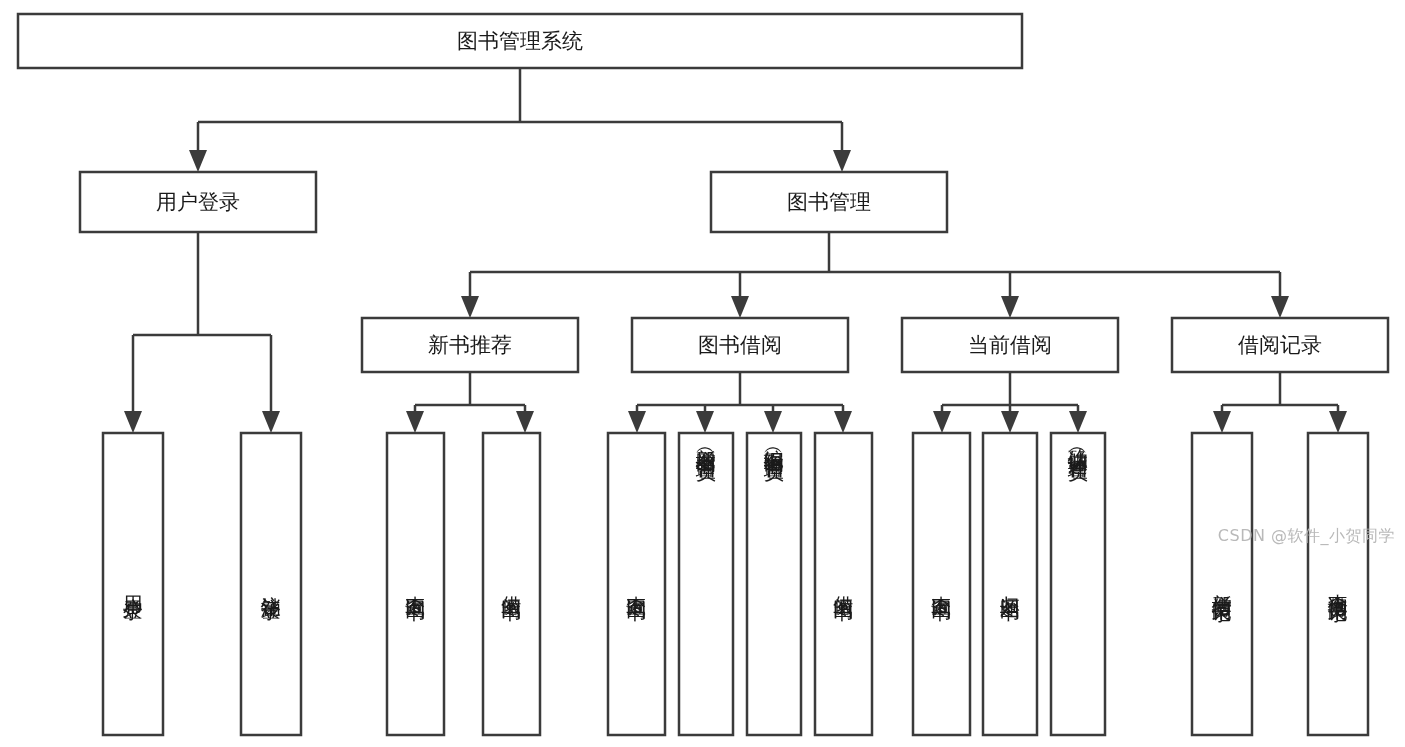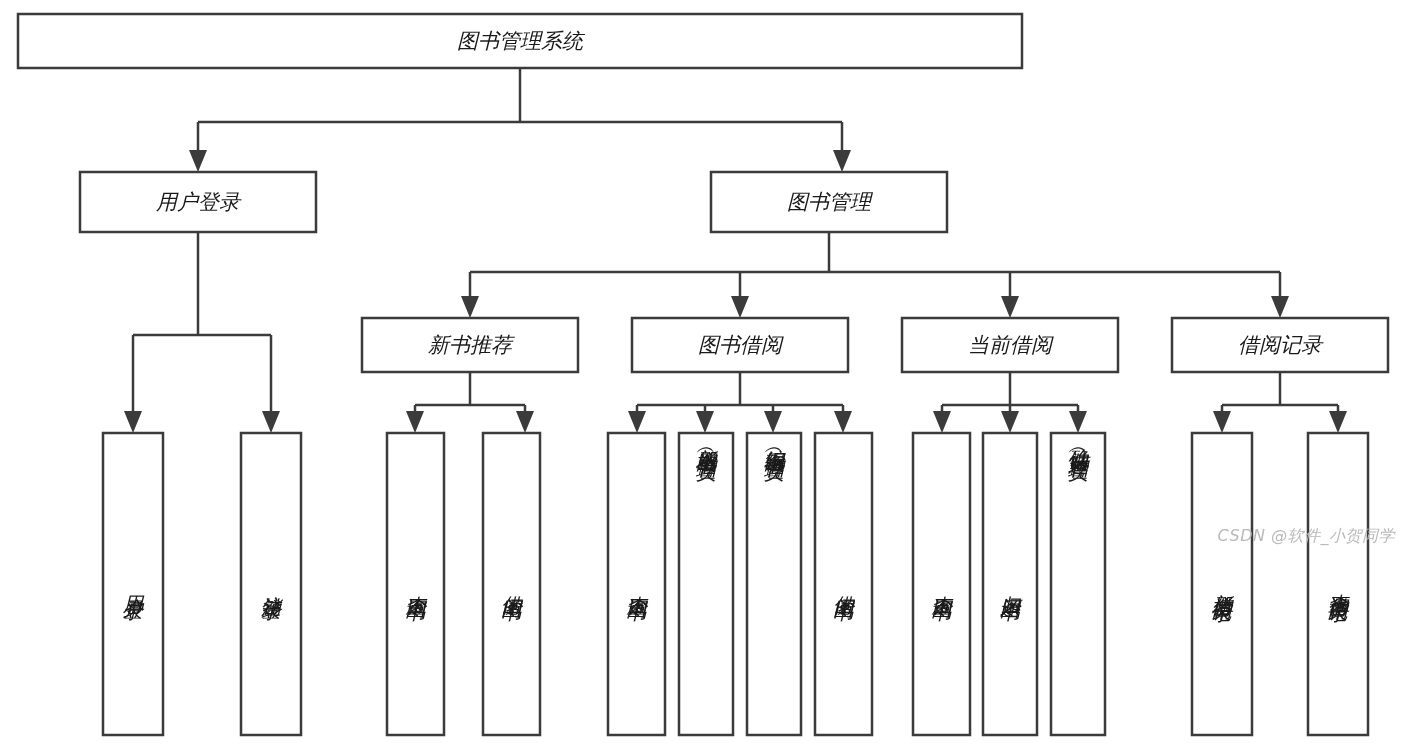--- a/index.html
+++ b/index.html
@@ -11,21 +11,20 @@
     width: 1405px;
     height: 747px;
     font-family: "DejaVu Sans", "Liberation Sans", sans-serif;
     overflow: hidden;
     position: relative;
   }
   #diagram-root {
     position: relative;
     width: 1405px;
     height: 551px;
-    font-style: italic;
   }
   svg.diagram-svg {
     position: absolute;
     top: 0;
     left: 0;
     width: 1405px;
     height: 747px;
   }
   .node-box {
     fill: #ffffff;

